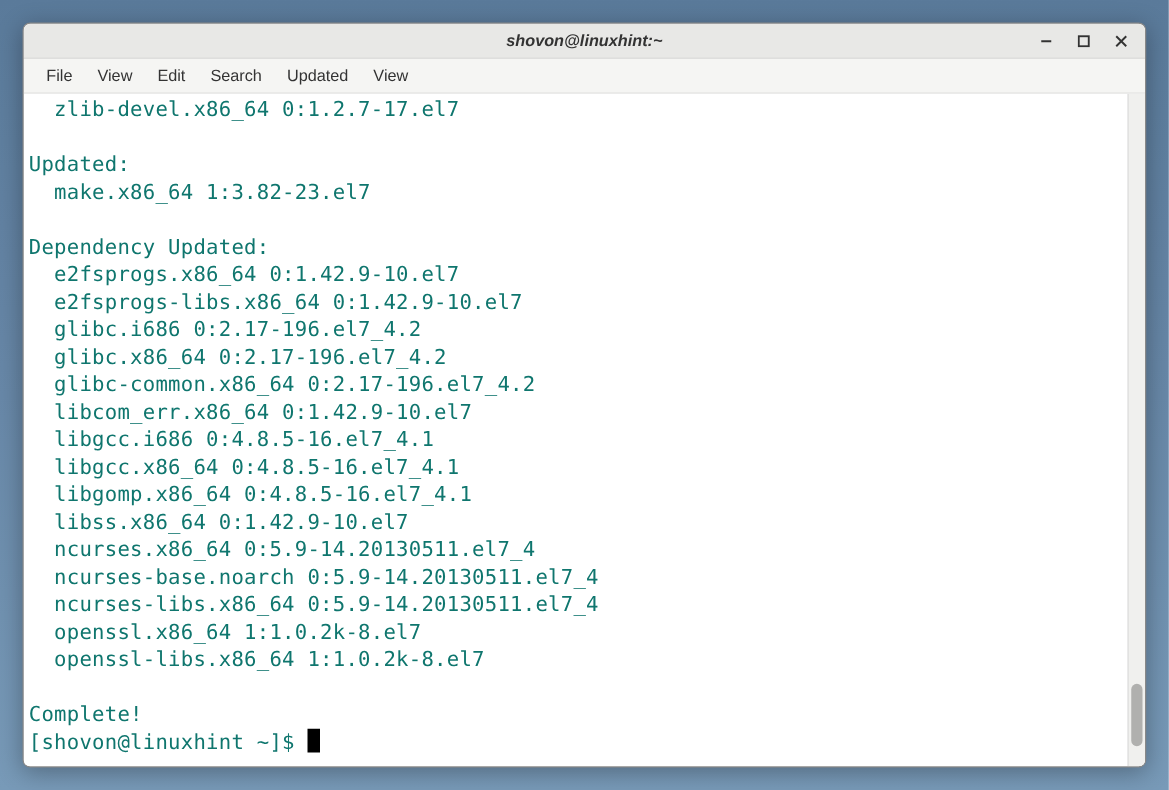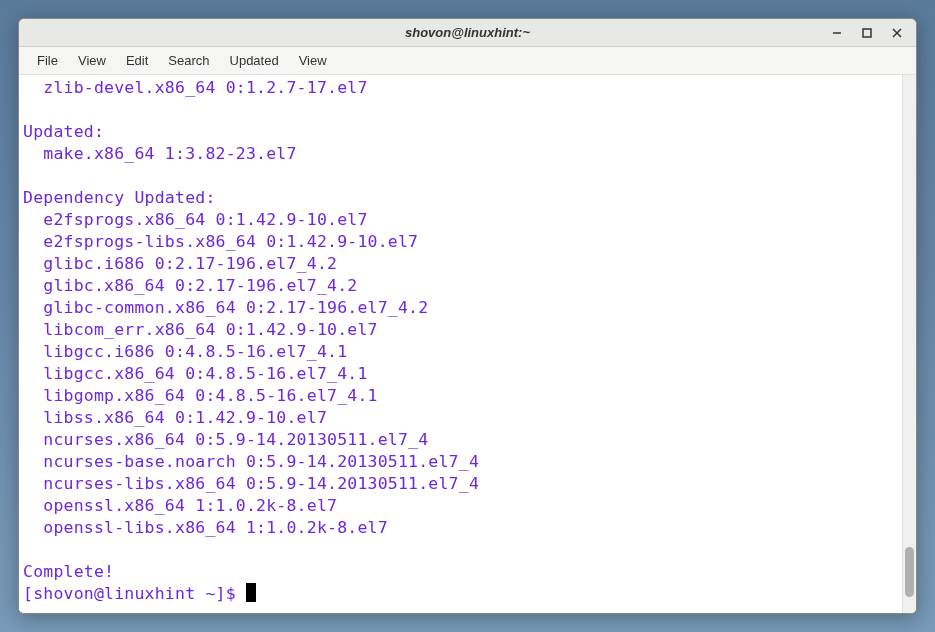--- a/index.html
+++ b/index.html
@@ -91,21 +91,21 @@
       background: #ffffff;
       position: relative;
       overflow: hidden;
     }
 
     .terminal-content {
       padding: 2px 4px;
       font-family: "DejaVu Sans Mono", "Liberation Mono", monospace;
       font-size: 16.5px;
       line-height: 22px;
-      color: #6d28d9;
+      color: #0f766e;
       white-space: pre;
       letter-spacing: 0.2px;
     }
 
     .scrollbar {
       position: absolute;
       right: 0;
       top: 0;
       bottom: 0;
       width: 14px;

